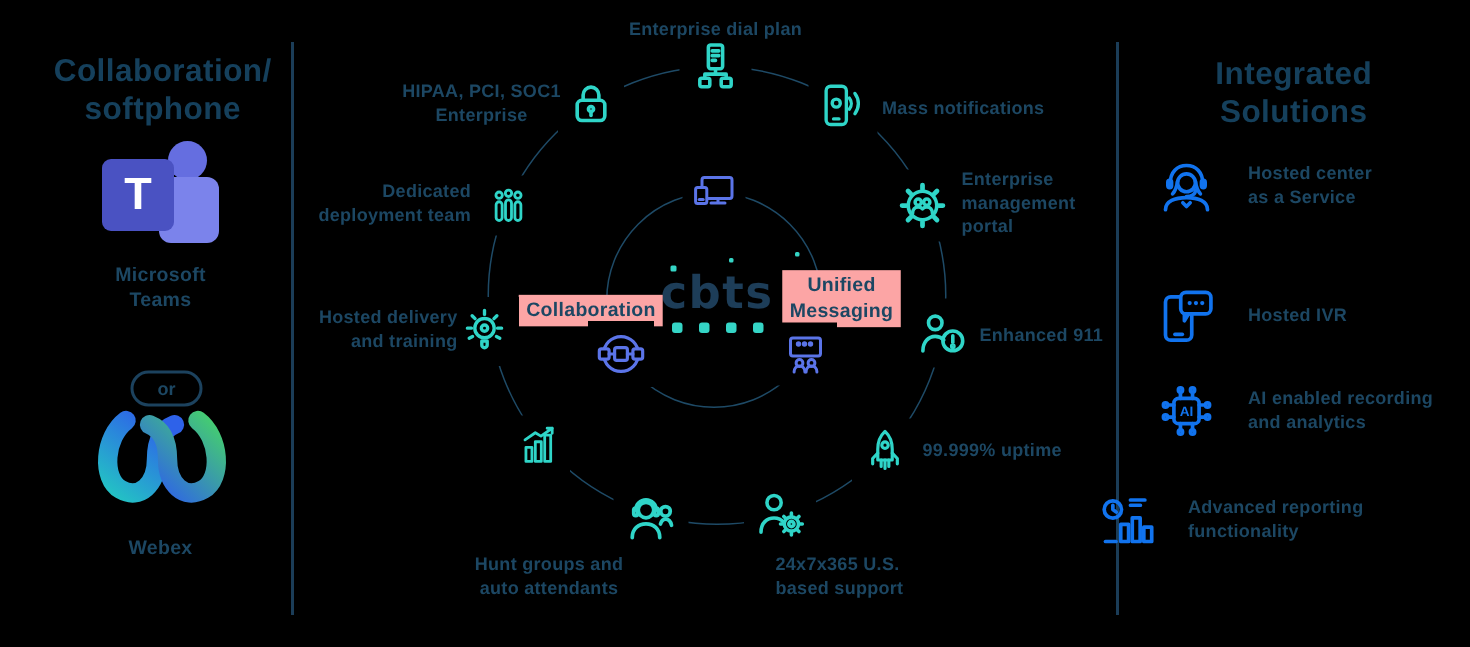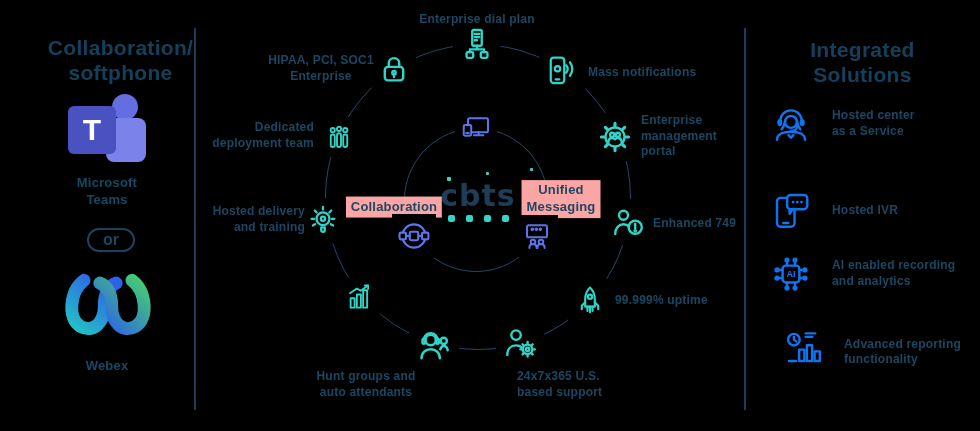--- a/index.html
+++ b/index.html
@@ -35,35 +35,35 @@
   .cbts-dots { margin-top:4px; display:flex; justify-content:center; gap:11px; }
   .cbts-dots i { width:7px; height:7px; border-radius:2px; background:#35d5c6; display:block; }
   .spark { position:absolute; background:#35d5c6; border-radius:1px; }
 
   
   .tm-head { position:absolute; left:112px; top:94px;  width:26px; height:26px; border-radius:50%; background:#656ee0; }
   .tm-body { position:absolute; left:106px; top:118px; width:40px; height:44px; border-radius:8px; background:#7b83eb; }
   .tm-tile { position:absolute; left:68px;  top:106px; width:48px; height:48px; border-radius:6px; background:#4a52c2;
              display:flex; align-items:center; justify-content:center;
              color:#fff; font-weight:bold; font-size:30px; font-family:"Liberation Sans",sans-serif; }
-  .or-pill { position:absolute; left:87px; top:228px; width:44px; height:20px; border:2px solid #1c425e;
+  .or-pill { position:absolute; left:87px; top:247px; width:44px; height:20px; border:2px solid #1c425e;
              border-radius:12px; display:flex; align-items:center; justify-content:center;
-             color:#1c4763; font-size:16px; font-weight:bold; }
+             color:#1c4763; font-size:12px; font-weight:bold; }
 
   .divider { position:absolute; top:28px; width:2px; height:382px; background:#1b3d58; }
 
   
   .rp-row { position:absolute; display:flex; align-items:center; gap:20px; transform:translate(0,-50%); }
 </style>
 </head>
 <body>
 
 <div class="stage">
 
-  <div class="title" style="left:12px;top:36px;width:217px;">Collaboration/
+  <div class="title" style="left:0;top:36px;width:217px;">Collaboration/
 softphone</div>
 
   <div>
     <div class="tm-head"></div>
     <div class="tm-body"></div>
     <div class="tm-tile">T</div>
   </div>
 
   <div class="lbl cc lbl13" style="left:107px;top:192px;">Microsoft
 Teams</div>
@@ -191,21 +191,21 @@
 
   <div class="ico teal" style="left:628px;top:222px;">
     <svg width="36" height="36" viewBox="0 0 24 24" fill="none" stroke="currentColor" stroke-width="1.6" stroke-linecap="round" stroke-linejoin="round">
       <circle cx="9" cy="7.5" r="3"></circle>
       <path d="M3.5 20 c0-4 2.5-6.5 5.5-6.5 c1.5 0 2.8.6 3.8 1.6"></path>
       <circle cx="16.8" cy="15.5" r="4.4"></circle>
       <path d="M16.8 13.2 v2.9"></path>
       <circle cx="16.8" cy="17.9" r="0.5" fill="currentColor"></circle>
     </svg>
   </div>
-  <div class="lbl cl" style="left:653px;top:224px;">Enhanced 749</div>
+  <div class="lbl cl" style="left:653px;top:224px;">Enhanced 911</div>
 
   <div class="ico teal" style="left:590px;top:301px;">
     <svg width="34" height="34" viewBox="0 0 24 24" fill="none" stroke="currentColor" stroke-width="1.5" stroke-linecap="round" stroke-linejoin="round">
       <path d="M12 2.5 c2.4 2.2 3.4 5.4 3.4 8.4 V16 h-6.8 V10.9 c0-3 1-6.2 3.4-8.4 z"></path>
       <circle cx="12" cy="9" r="1.5"></circle>
       <path d="M8.6 12.8 L6.2 15.3 V17.8 M15.4 12.8 L17.8 15.3 V17.8"></path>
       <path d="M10.2 16 v3 M12 16 v4 M13.8 16 v3"></path>
     </svg>
   </div>
   <div class="lbl cl" style="left:615px;top:301px;">99.999% uptime</div>
@@ -318,21 +318,21 @@
         <circle cx="4" cy="9.7" r="0.8"></circle>
           <circle cx="4" cy="14.3" r="0.8"></circle>
         <circle cx="20" cy="9.7" r="0.8"></circle>
           <circle cx="20" cy="14.3" r="0.8"></circle>
       </svg>
     </span>
     <span class="lbl" style="position:static;">AI enabled recording
 and analytics</span>
   </div>
 
-  <div class="rp-row" style="left:782px;top:347px;align-items:flex-end;">
+  <div class="rp-row" style="left:730px;top:347px;">
     <span class="rblue" style="line-height:0;">
       <svg width="42" height="42" viewBox="0 0 24 24" fill="none" stroke="currentColor" stroke-width="1.4" stroke-linecap="round" stroke-linejoin="round">
         <circle cx="6.8" cy="7.8" r="3.3"></circle>
         <path d="M6.8 6.2 V7.8 l1.3 1"></path>
         <path d="M13.5 4.2 h5.5 M13.5 6.2 h3.8"></path>
         <rect x="9.8" y="13.5" width="3" height="6.5"></rect>
         <rect x="14.2" y="11" width="3" height="9"></rect>
         <rect x="18.6" y="14.5" width="3" height="5.5"></rect>
         <path d="M4 20 h4"></path>
       </svg>

